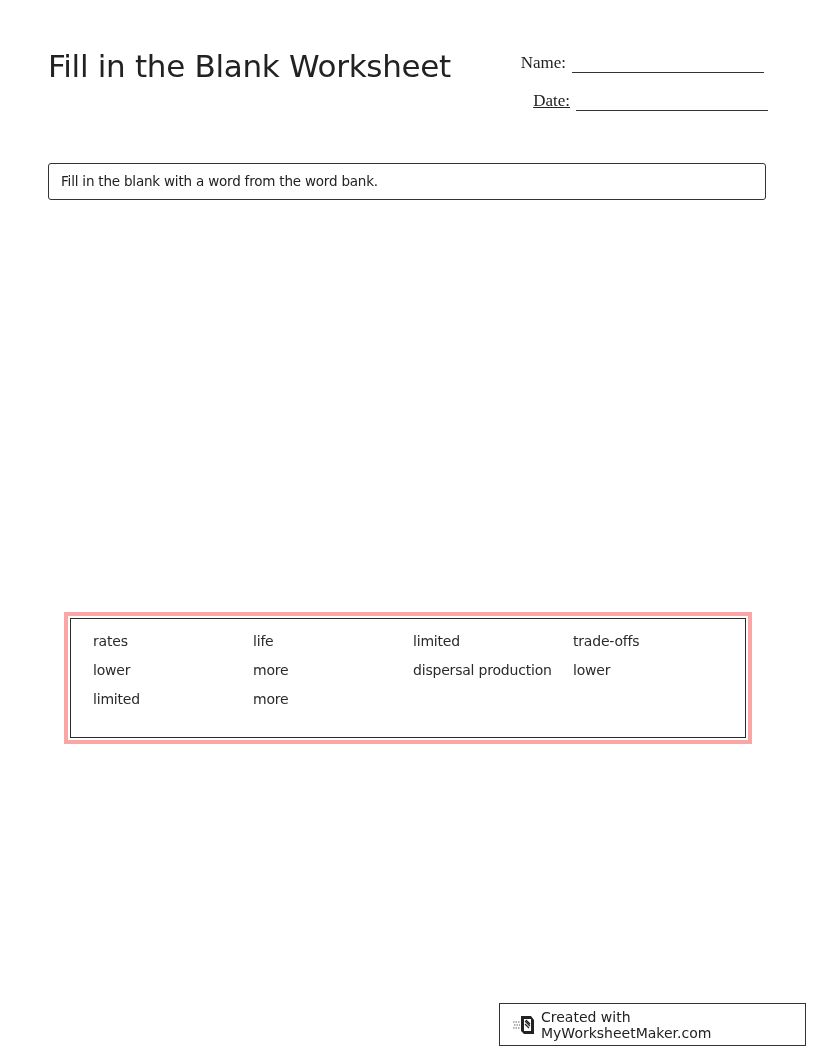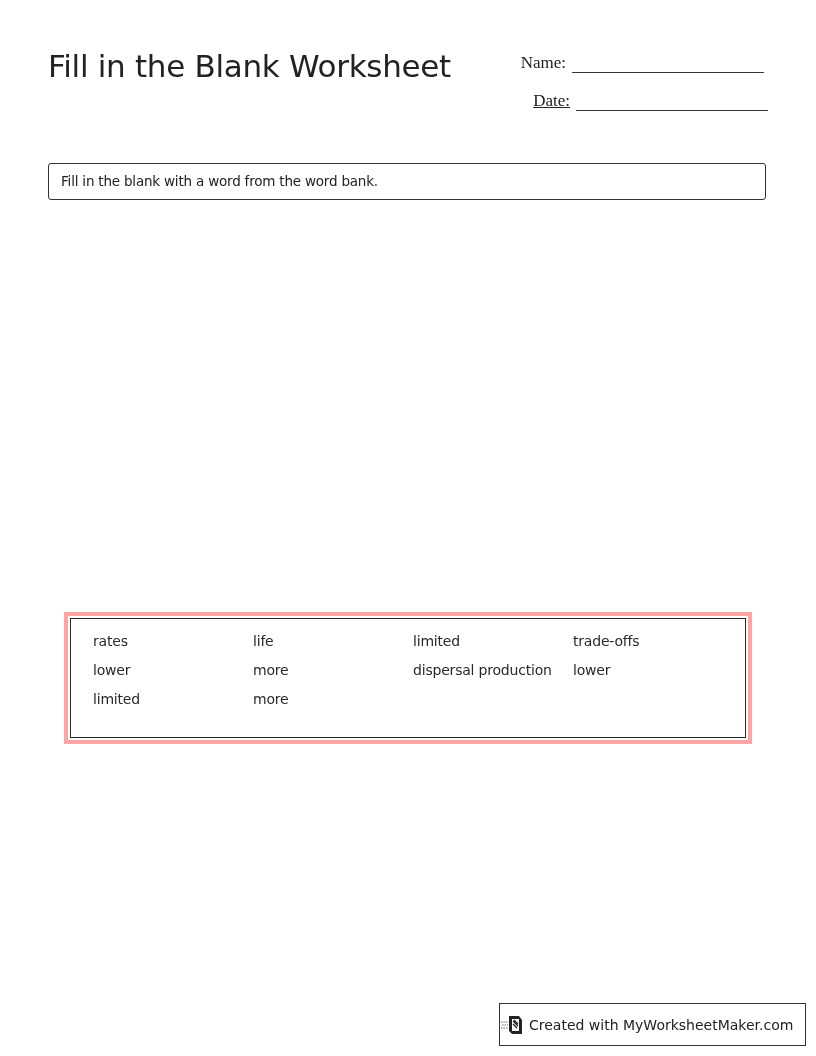--- a/index.html
+++ b/index.html
@@ -98,20 +98,21 @@
     .footer-badge {
       position: absolute;
       left: 499px;
       top: 1003px;
       width: 307px;
       height: 43px;
       box-sizing: border-box;
       border: 1.5px solid #333333;
       display: flex;
       align-items: center;
+      padding-left: 12px;
       font-size: 14px;
       color: #222222;
     }
     .footer-badge .logo {
       width: 24px;
       height: 22px;
       margin-right: 5px;
       display: inline-block;
     }
     .footer-badge .logo svg { display: block; }

